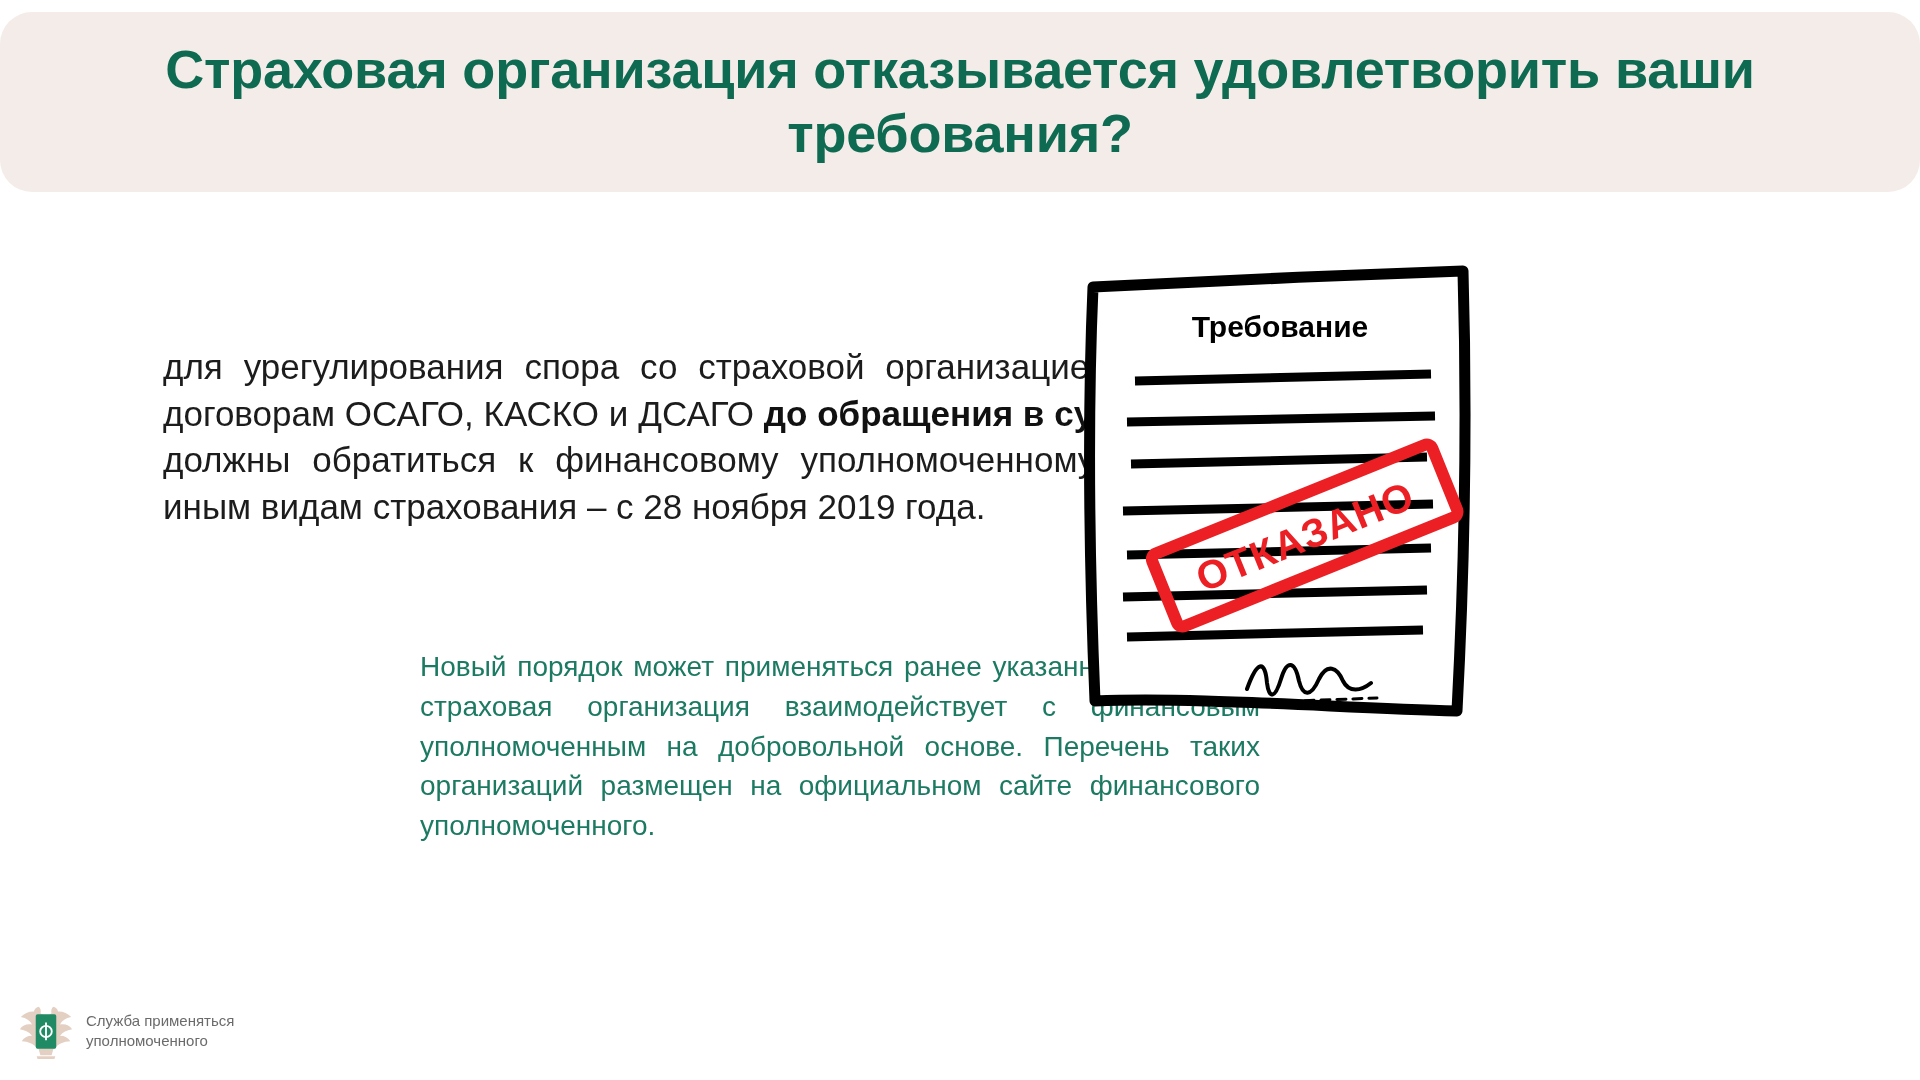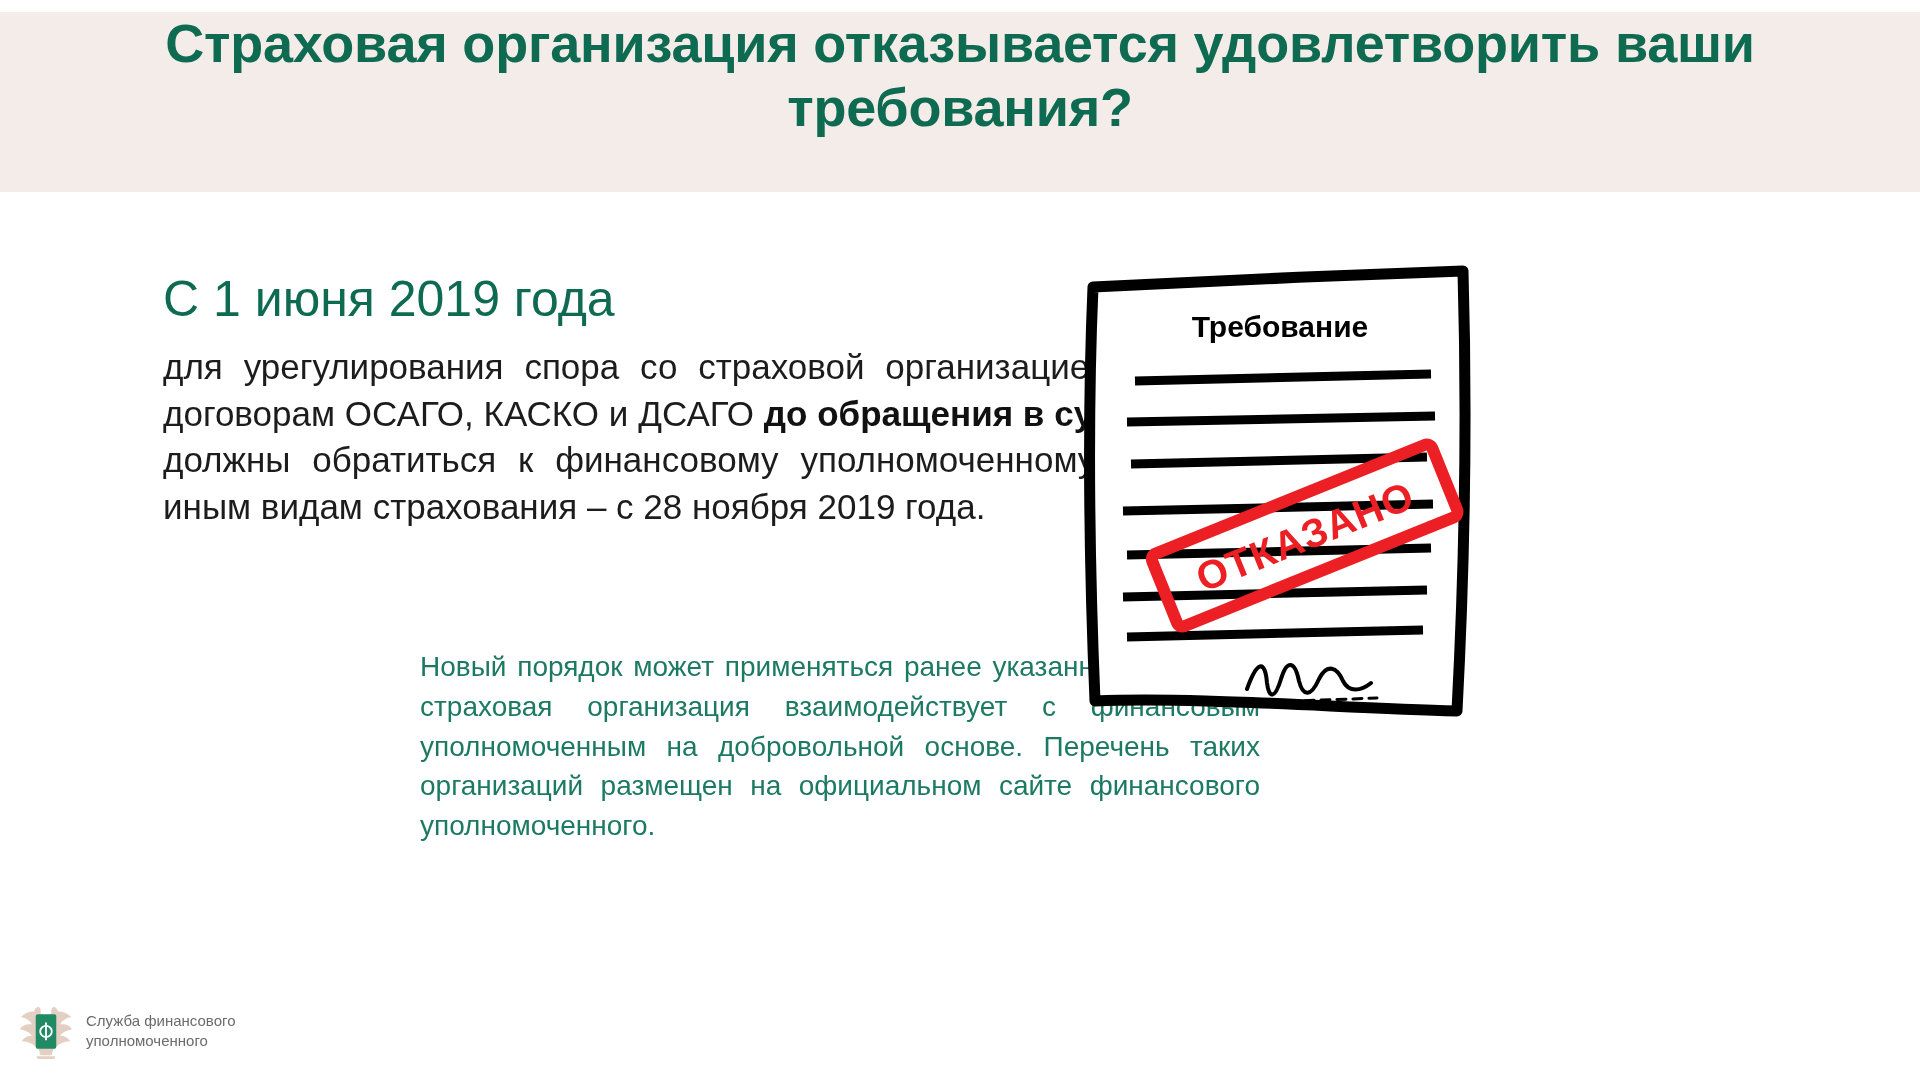--- a/index.html
+++ b/index.html
@@ -20,21 +20,23 @@
   
   .header-band {
     position: absolute;
     left: 0;
     top: 12px;
     width: 1920px;
     height: 180px;
     background: #f4ece8;
     box-sizing: border-box;
     display: flex;
+    align-items: center;
     justify-content: center;
+    border-radius: 32px;
   }
   .header-title {
     width: 1700px;
     text-align: center;
     color: #0e6b52;
     font-size: 54px;
     font-weight: 600;
     line-height: 1.18;
     letter-spacing: -0.2px;
     font-family: "Liberation Sans", "DejaVu Sans", sans-serif;
@@ -142,21 +144,20 @@
 </style>
 </head>
 <body>
 
 <div class="header-band">
   <div class="header-title">Страховая организация отказывается удовлетворить ваши требования?</div>
 </div>
 
 <div class="content">
 
-  <div class="lead-heading">С 1 июня 2019 года</div>
 
   <div class="body-paragraph">
     <span>для урегулирования спора со страховой организацией по договорам ОСАГО, КАСКО и ДСАГО </span><span class="strong">до обращения в суд</span><span> вы должны обратиться к финансовому уполномоченному. По иным видам страхования – с 28 ноября 2019 года.</span>
   </div>
 
   <div class="note-paragraph">Новый порядок может применяться ранее указанных дат, если страховая организация взаимодействует с финансовым уполномоченным на добровольной основе. Перечень таких организаций размещен на официальном сайте финансового уполномоченного.</div>
 
   <div class="doc-illustration">
     <svg viewBox="0 0 420 470" xmlns="http://www.w3.org/2000/svg">
 
@@ -213,15 +214,15 @@
     <path d="M22 50 L 38 50 L 36 57 L 24 57 Z" fill="#e4cfc3"></path>
     <path d="M20 58 L 40 58 L 39 61 L 21 61 Z" fill="#e4cfc3"></path>
 
     <rect x="19" y="13" width="22" height="37" rx="2" fill="#1f8a63"></rect>
 
     <g fill="none" stroke="#ffffff" stroke-width="2">
       <line x1="30" y1="22" x2="30" y2="41"></line>
       <ellipse cx="30" cy="31.5" rx="6.2" ry="6"></ellipse>
     </g>
   </svg>
-  <div class="logo-text">Служба финансового
+  <div class="logo-text">Служба применяться
 уполномоченного</div>
 </div>
 
 </body></html>

